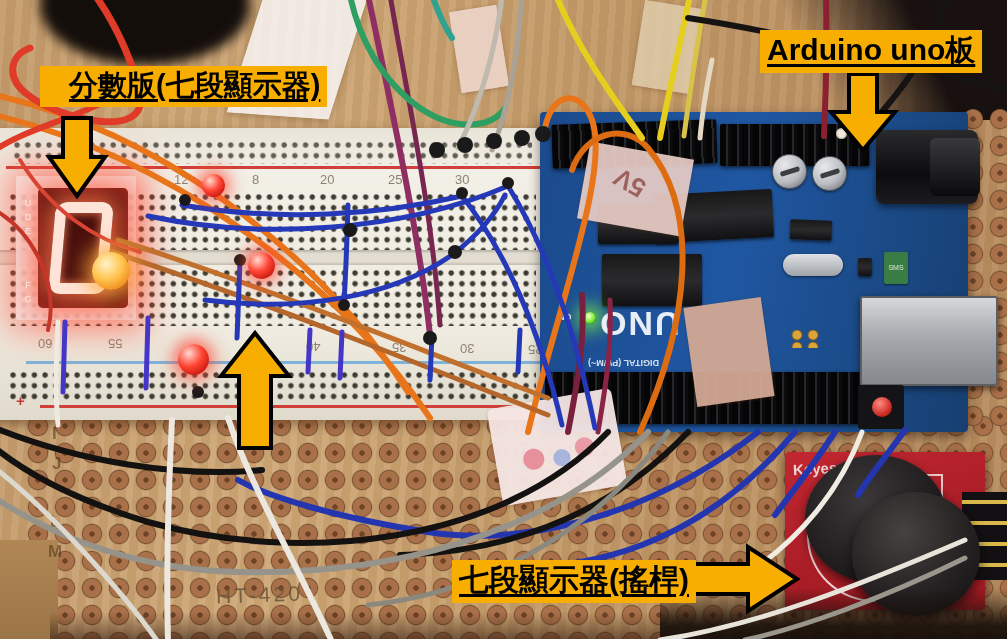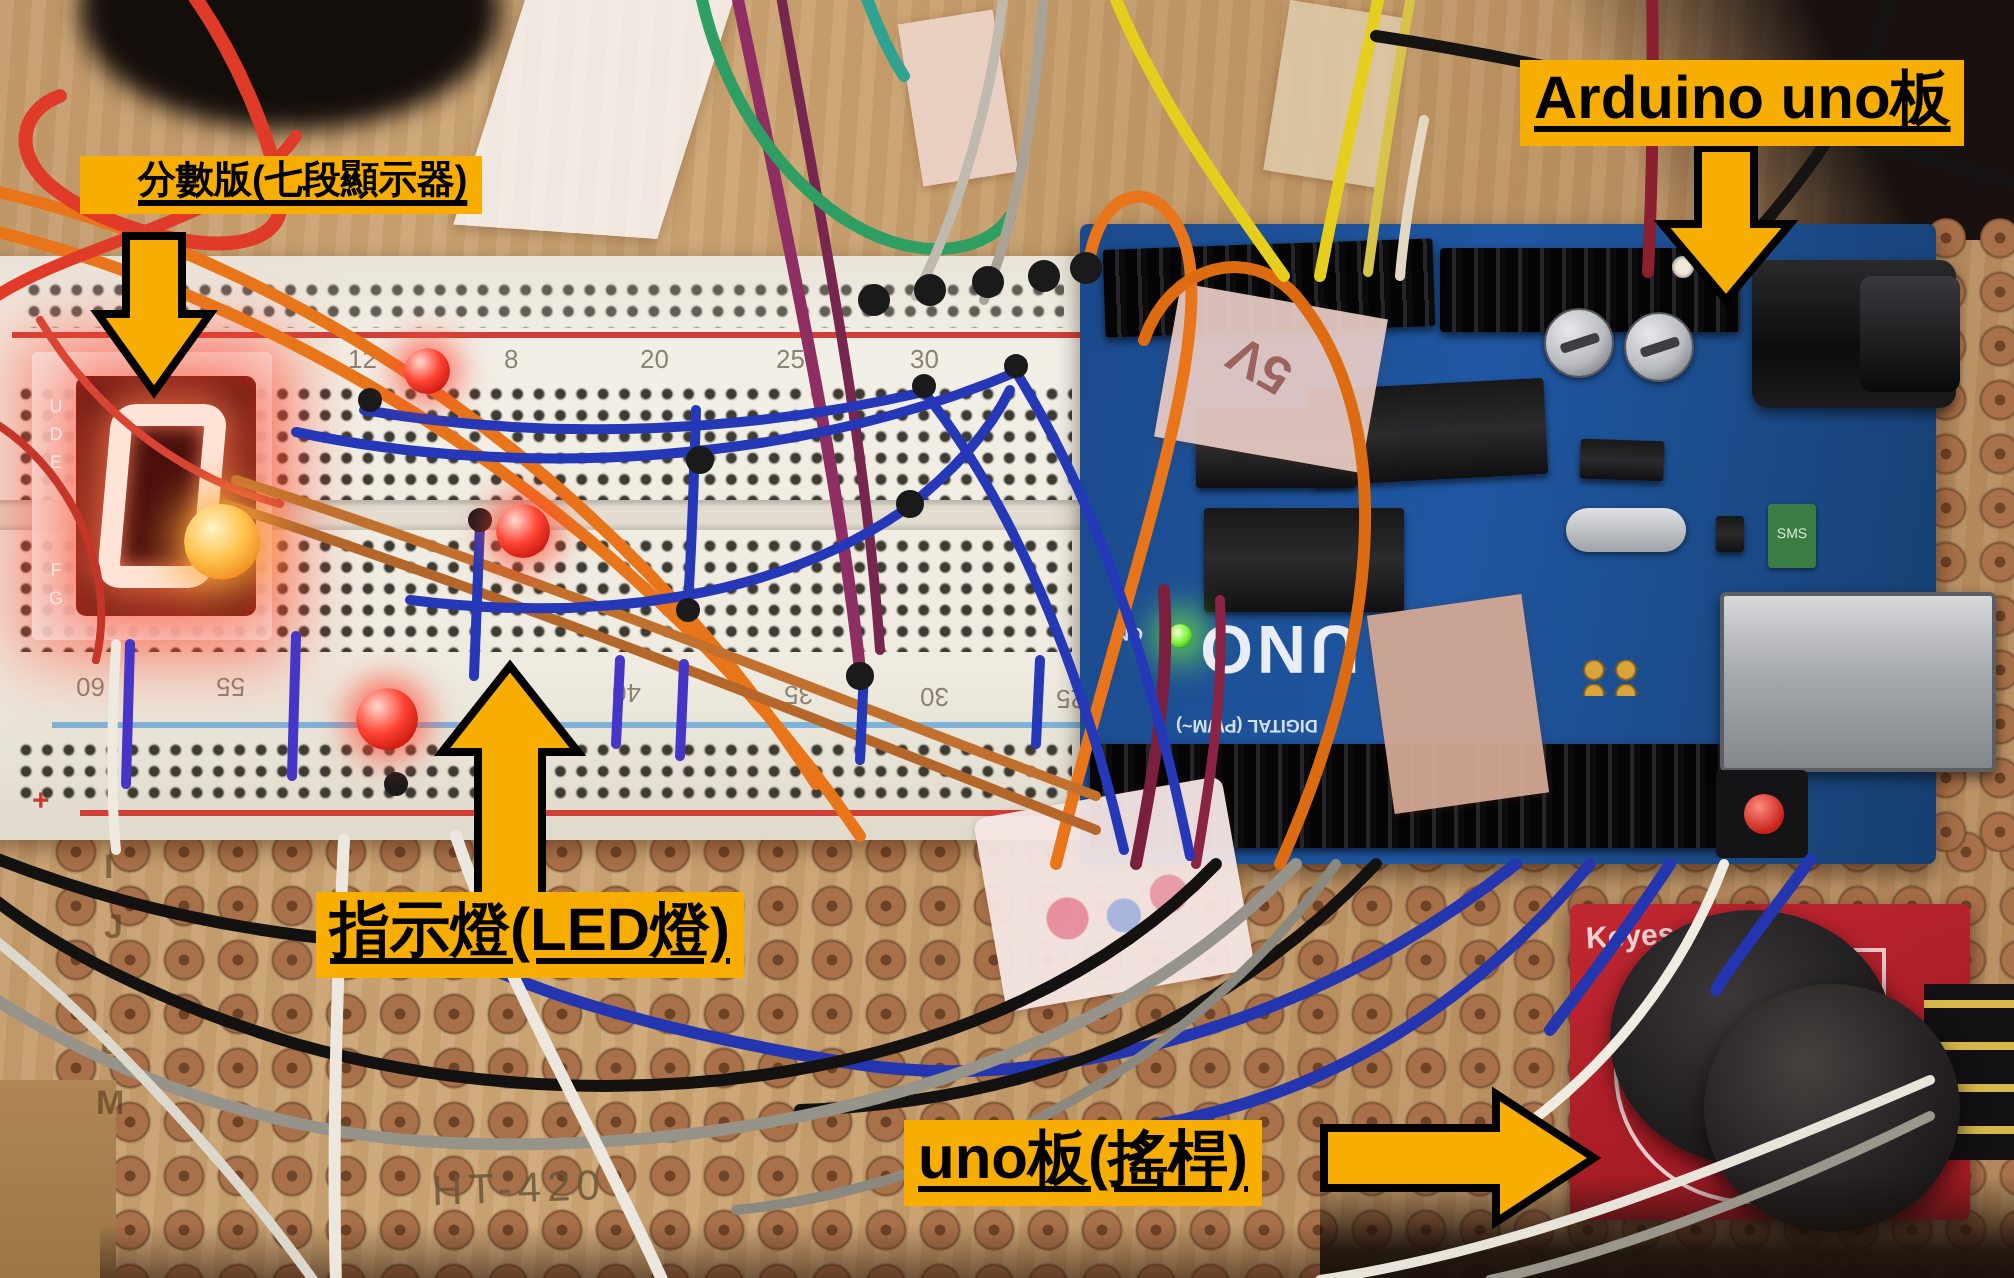--- a/index.html
+++ b/index.html
@@ -269,18 +269,17 @@
   <div class="abs led led-red" style="left:178px;top:344px;width:31px;height:31px;"></div>
   <div class="abs led led-org" style="left:92px;top:252px;width:38px;height:38px;"></div>
 
   <svg class="abs" width="1007" height="639" viewBox="0 0 1007 639" style="left:0;top:0;">
     <polygon points="63,118 91,118 91,157 105,157 77,196 49,157 63,157" fill="#f7ae00" stroke="#000" stroke-width="4"></polygon>
     <polygon points="849,74 877,74 877,112 895,112 863,150 831,112 849,112" fill="#f7ae00" stroke="#000" stroke-width="4"></polygon>
     <polygon points="255,333 289,376 271,376 271,448 239,448 239,376 221,376" fill="#f7ae00" stroke="#000" stroke-width="4"></polygon>
     <polygon points="662,564 748,564 748,547 797,579 748,611 748,594 662,594" fill="#f7ae00" stroke="#000" stroke-width="4"></polygon>
   </svg>
 
-  <div class="abs note" style="left:40px;top:78px;font-size:19px;padding-left:29px;">分數版(七段顯示器)</div>
+  <div class="abs note" style="left:40px;top:66px;font-size:29px;padding-left:29px;">分數版(七段顯示器)</div>
   <div class="abs note" style="left:760px;top:30px;font-size:30px;text-decoration:underline;">Arduino uno板</div>
-  <div class="abs note" style="left:158px;top:446px;font-size:30px;">指示燈(LED燈)</div>
-  <div class="abs note" style="left:452px;top:560px;font-size:30px;">uno板(搖桿)</div>
+  <div class="abs note" style="left:452px;top:560px;font-size:30px;">七段顯示器(搖桿)</div>
 
 </div>
 
 </body></html>

